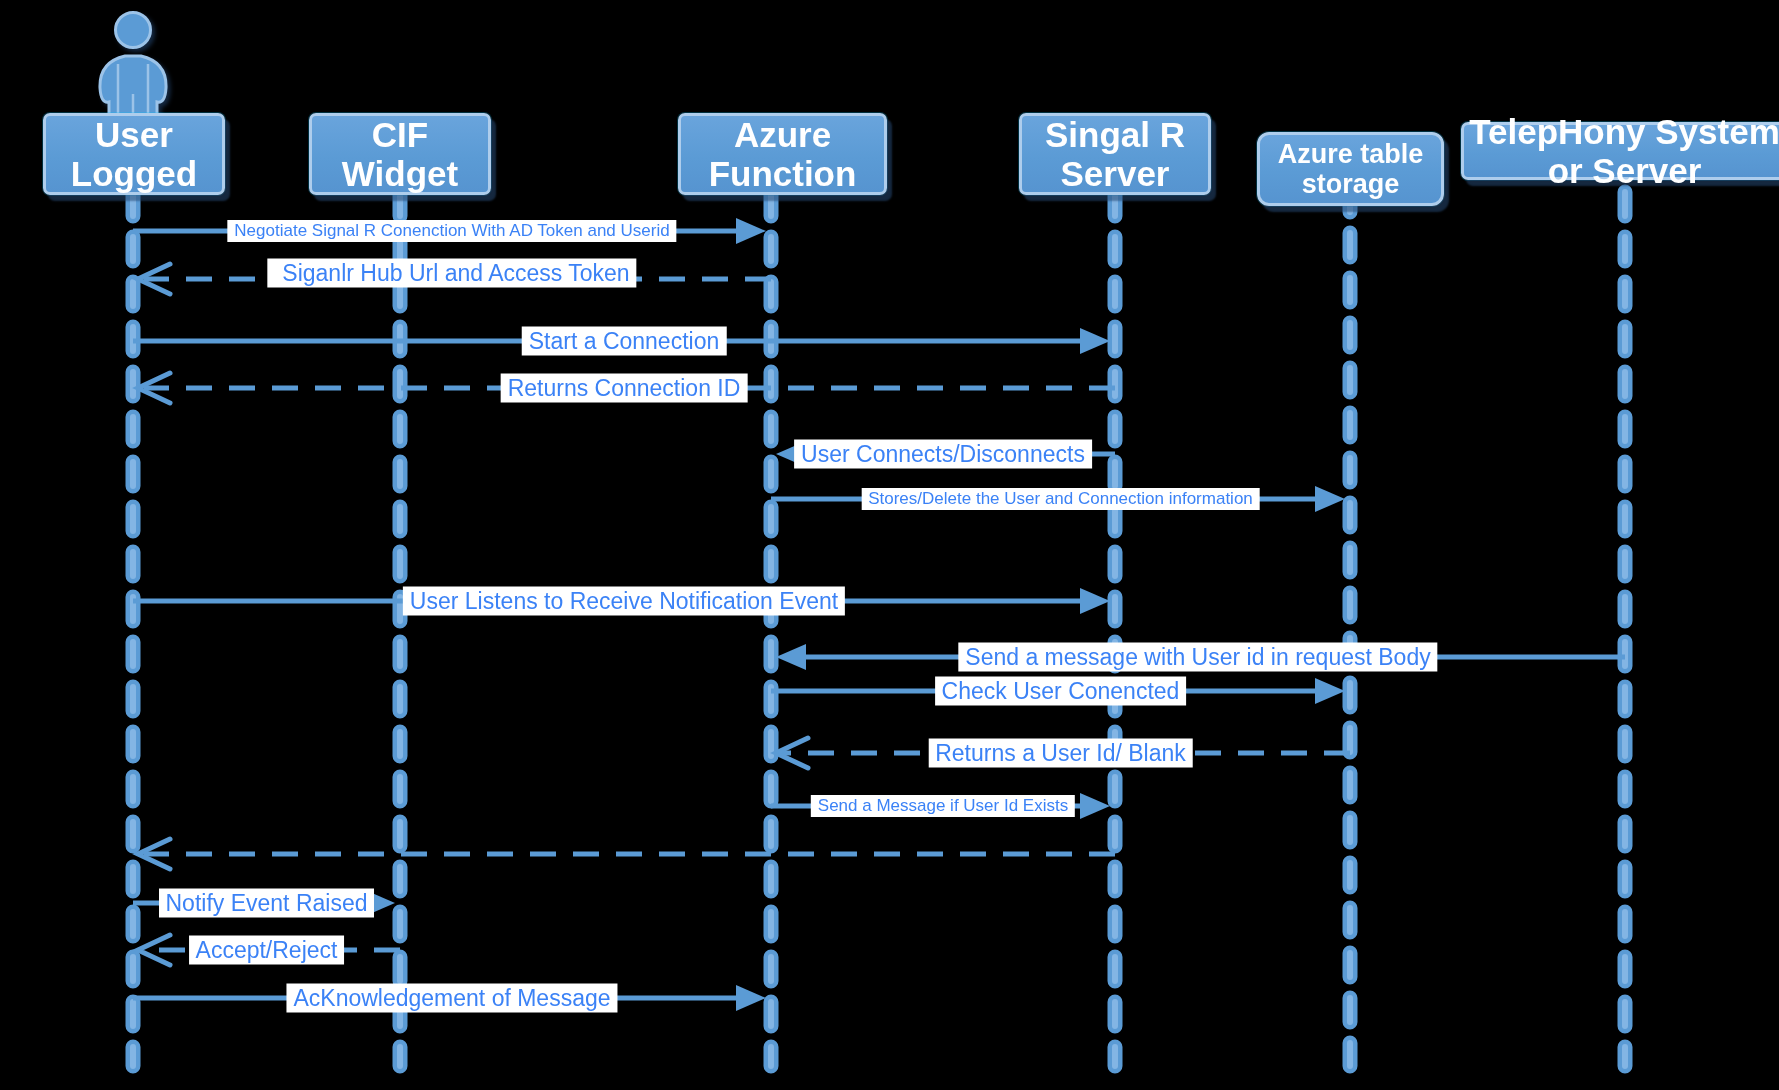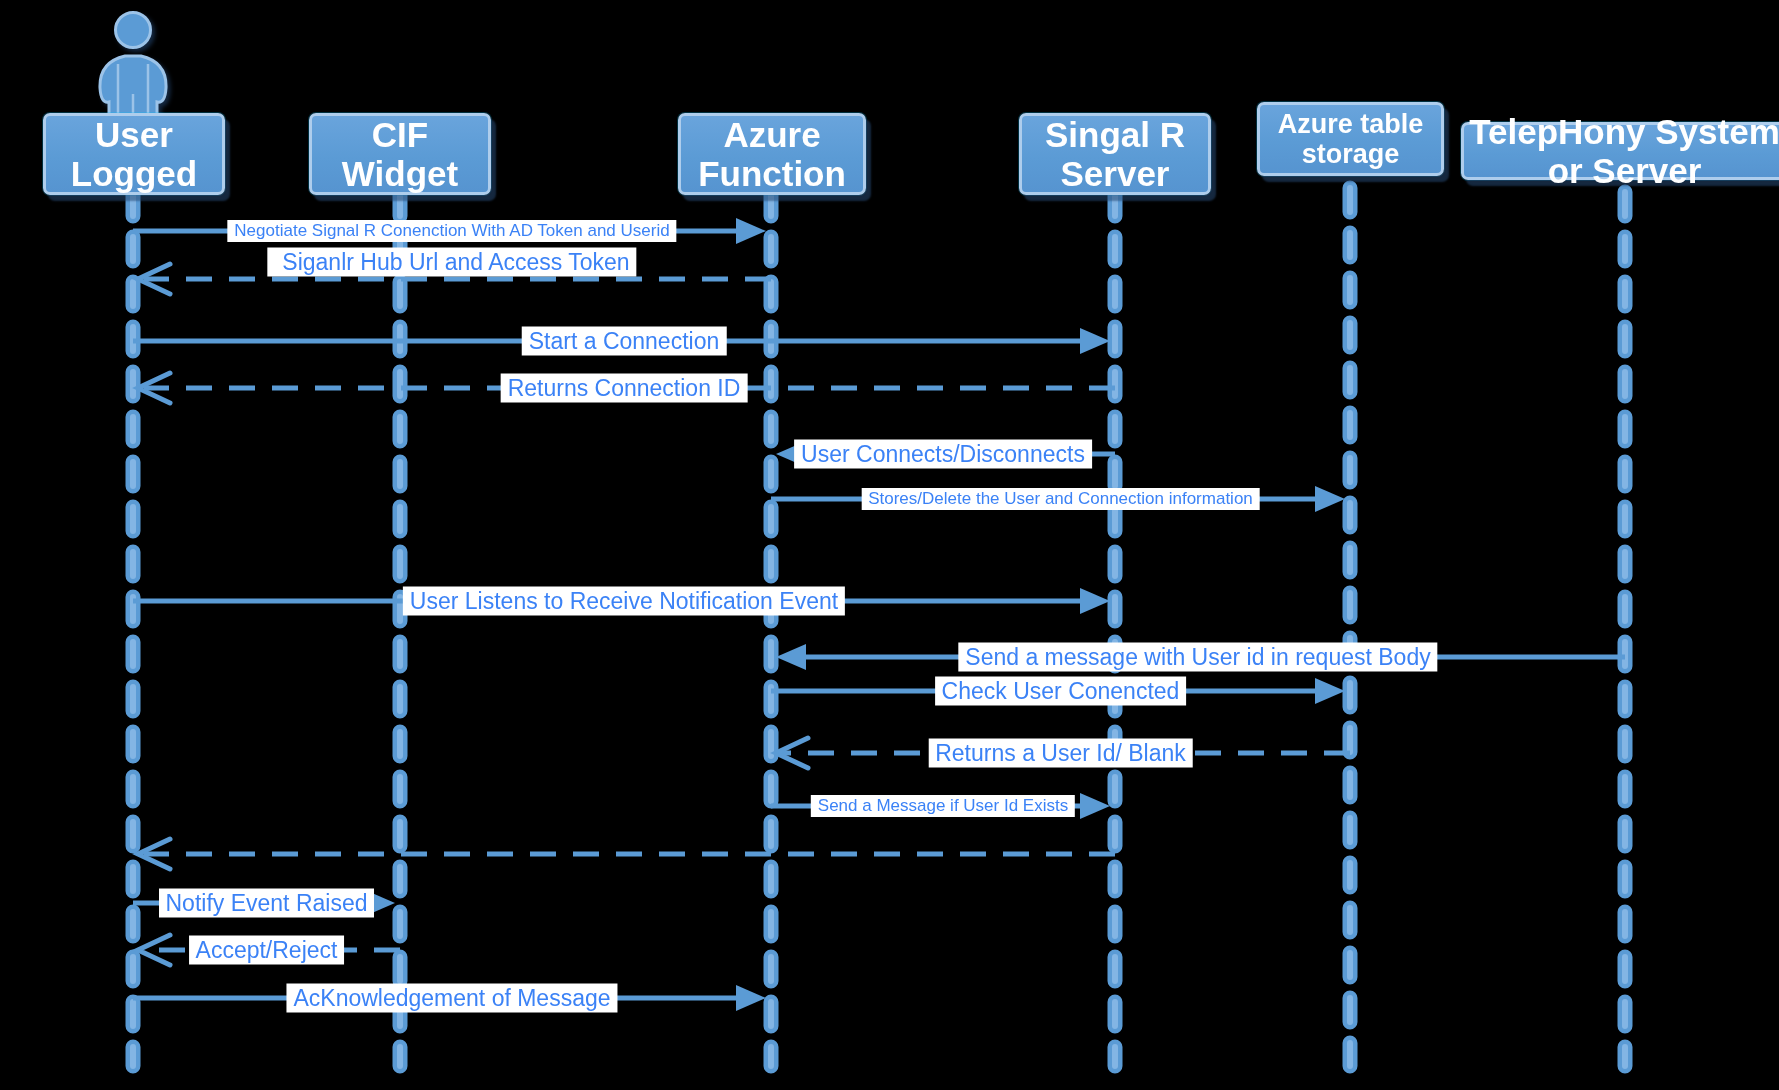--- a/index.html
+++ b/index.html
@@ -86,34 +86,34 @@
       <path d="M14,130 L14,96 Q6,98 5,82 Q4,56 30,50 L46,50 Q72,56 71,82 Q70,98 62,96 L62,130 Z" fill="#5b9bd5" stroke="#9cc3e8" stroke-width="3"></path>
       <path d="M23,58 L23,128 M53,58 L53,128 M38,88 L38,128" stroke="#9cc3e8" stroke-width="2.5" fill="none"></path>
     </svg>
   </div>
 <div class="actor-box" style="left: 23px; top: 113px; width: 182px; height: 82px;">
       <span>User Logged</span>
     </div>
     <div class="actor-box" style="left: 289px; top: 113px; width: 182px; height: 82px;">
       <span>CIF Widget</span>
     </div>
-    <div class="actor-box" style="left: 658px; top: 113px; width: 188px; height: 82px;">
+    <div class="actor-box" style="left: 658px; top: 113px; width: 209px; height: 82px;">
       <span>Azure Function</span>
     </div>
     <div class="actor-box" style="left: 999px; top: 113px; width: 192px; height: 82px;">
       <span>Singal R Server</span>
     </div>
-    <div class="actor-box small" style="left: 1237px; top: 102px; width: 187px; height: 74px;">
+    <div class="actor-box small" style="left: 1237px; top: 132px; width: 187px; height: 74px; border-radius: 12px;">
       <span>Azure table storage</span>
     </div>
     <div class="actor-box" style="left: 1441px; top: 122px; width: 327px; height: 58px;">
       <span>TelepHony System or Server</span>
     </div>
     <div class="msg-label small" style="left: 432px; top: 231px;">Negotiate Signal R Conenction With AD Token and Userid</div>
-    <div class="msg-label large" style="left: 432px; top: 262px; padding-left: 15px;">Siganlr Hub Url and Access Token</div>
+    <div class="msg-label large" style="left: 432px; top: 273px; padding-left: 15px;">Siganlr Hub Url and Access Token</div>
     <div class="msg-label large" style="left: 604px; top: 341px;">Start a Connection</div>
     <div class="msg-label large" style="left: 604px; top: 388px;">Returns Connection ID</div>
     <div class="msg-label large" style="left: 923px; top: 454px;">User Connects/Disconnects</div>
     <div class="msg-label small" style="left: 1040.5px; top: 499px;">Stores/Delete the User and Connection information</div>
     <div class="msg-label large" style="left: 604px; top: 601px;">User Listens to Receive Notification Event</div>
     <div class="msg-label large" style="left: 1178px; top: 657px;">Send a message with User id in request Body</div>
     <div class="msg-label large" style="left: 1040.5px; top: 691px;">Check User Conencted</div>
     <div class="msg-label large" style="left: 1040.5px; top: 753px;">Returns a User Id/ Blank</div>
     <div class="msg-label small" style="left: 923px; top: 806px;">Send a Message if User Id Exists</div>
     <div class="msg-label large" style="left: 246.5px; top: 903px;">Notify Event Raised</div>

